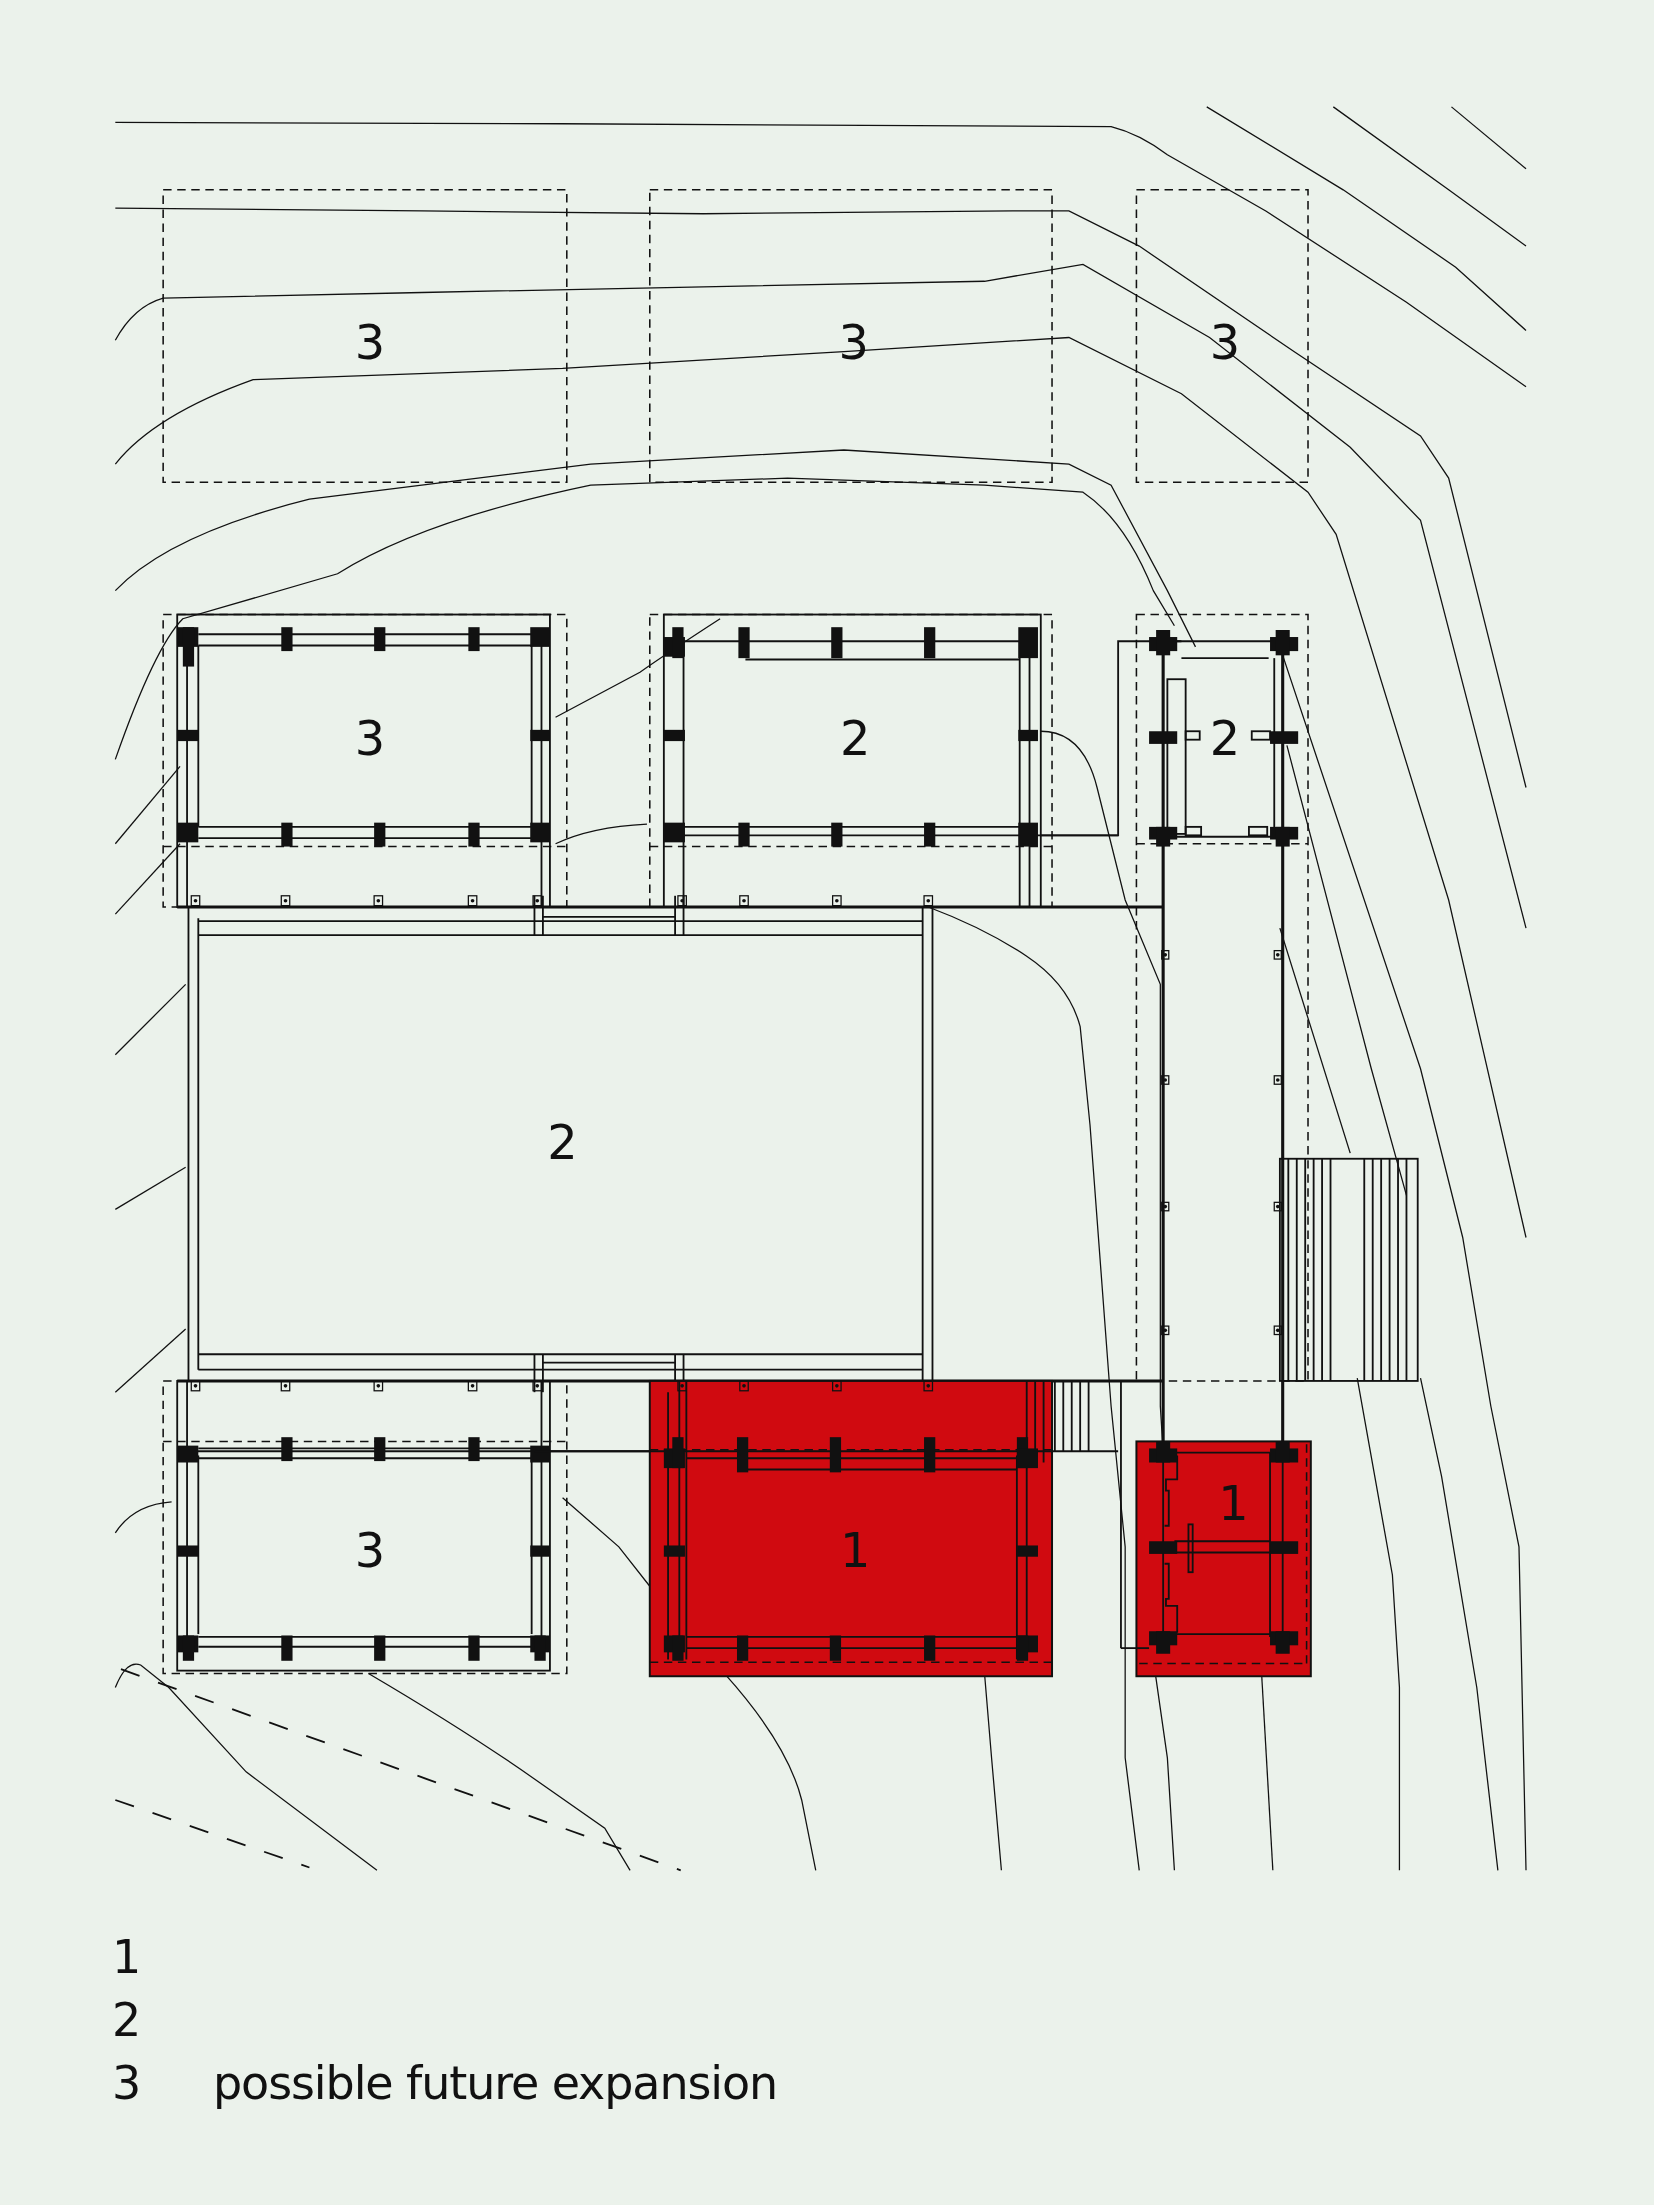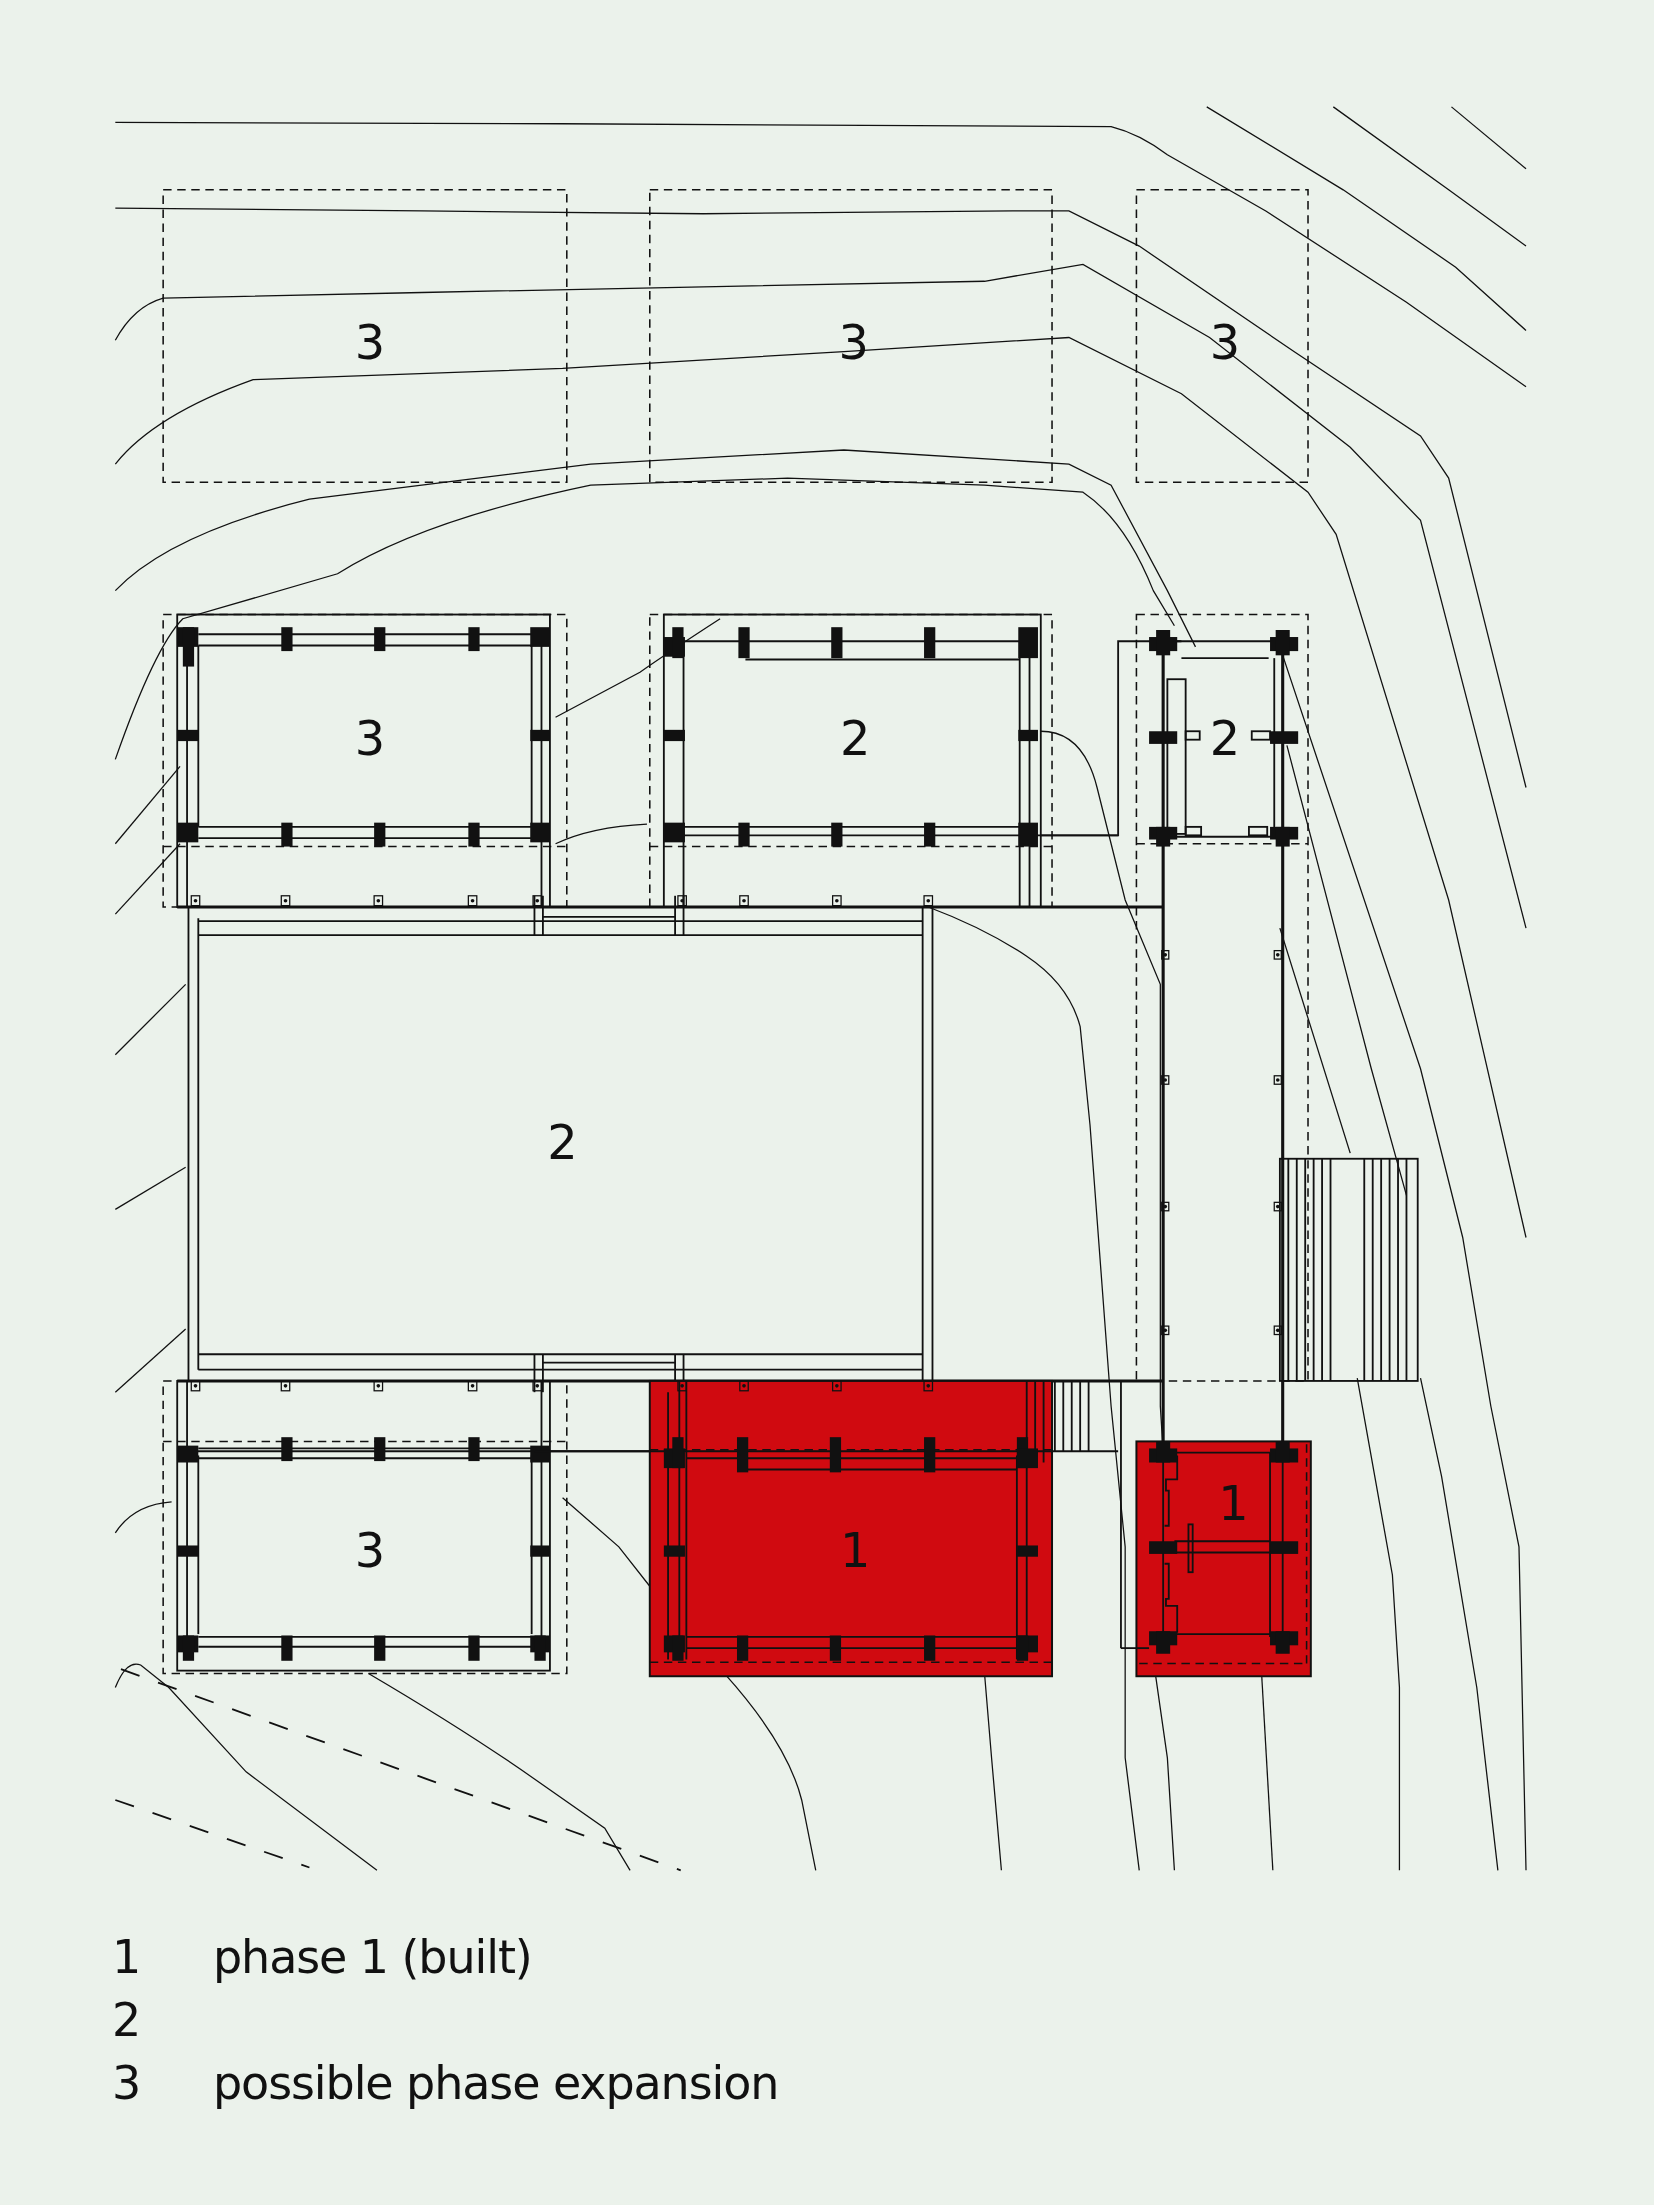--- a/index.html
+++ b/index.html
@@ -360,23 +360,22 @@
     <text class="zone-label" x="400" y="815">2</text>
     <text class="zone-label" x="263" y="1105">3</text>
     <text class="zone-label" x="608" y="1105">1</text>
     <text class="zone-label" x="877" y="1072">1</text>
   </g>
 </svg>
 
 <div class="legend">
   <div class="legend-row">
     <span class="legend-num">1</span>
-    <span>phase 1 (built)</span>
   </div>
   <div class="legend-row">
     <span class="legend-num">2</span>
   </div>
   <div class="legend-row">
     <span class="legend-num">3</span>
-    <span>possible phase expansion</span>
+    <span>possible future expansion</span>
   </div>
 </div>
 
 
 </body></html>

